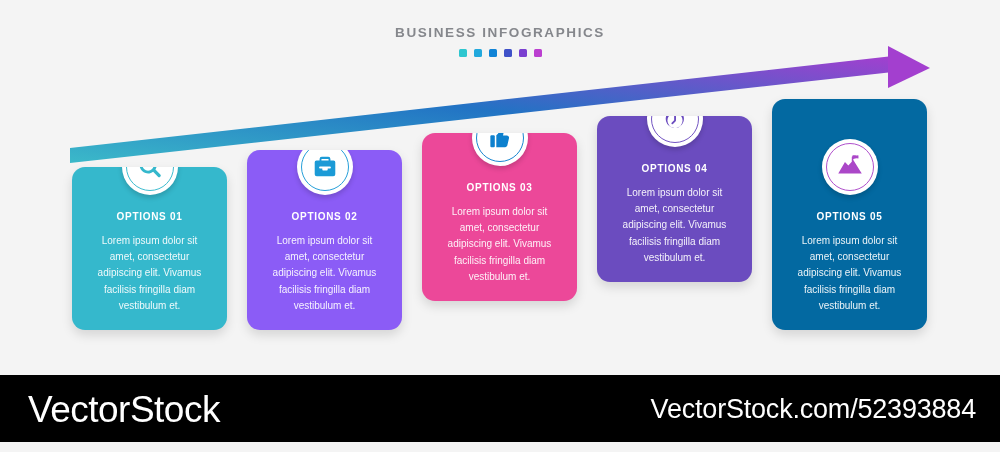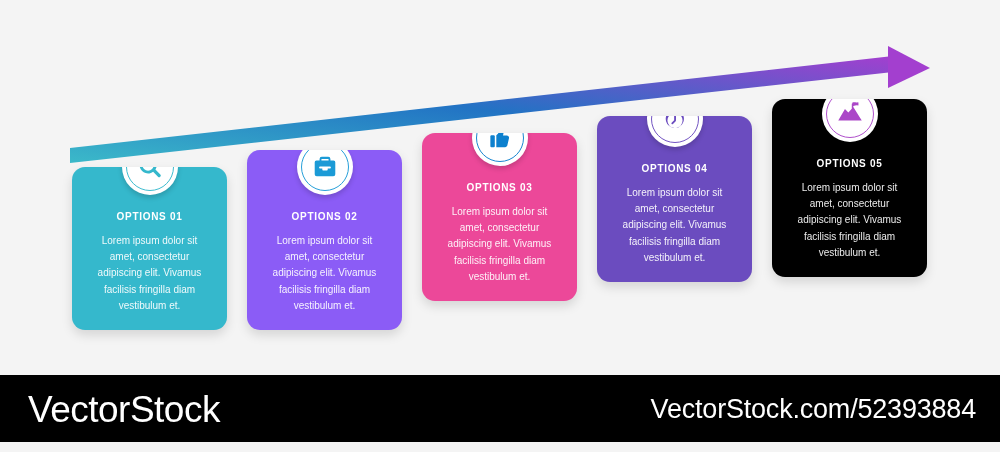--- a/index.html
+++ b/index.html
@@ -148,20 +148,31 @@
     letter-spacing: -0.2px;
     line-height: 1;
     margin-left: 44px;
   }
 </style>
 </head>
 <body style="background: rgb(244, 244, 244);">
 
 <div id="stage">
 
+  <div class="header">
+    <div class="header-title">BUSINESS INFOGRAPHICS</div>
+    <div class="dot-row" id="dot-row">
+        <div class="dot" style="background: rgb(46, 198, 207);"></div>
+        <div class="dot" style="background: rgb(34, 169, 221);"></div>
+        <div class="dot" style="background: rgb(16, 131, 214);"></div>
+        <div class="dot" style="background: rgb(63, 81, 200);"></div>
+        <div class="dot" style="background: rgb(122, 63, 208);"></div>
+        <div class="dot" style="background: rgb(187, 63, 208);"></div>
+      </div>
+  </div>
 
   <svg class="arrow-layer" viewBox="0 0 1000 452">
     <defs>
       <linearGradient id="arrowGrad" x1="0" y1="1" x2="1" y2="0">
         <stop offset="0%" id="ag0" stop-color="#3bb9c9"></stop>
         <stop offset="50%" id="ag1" stop-color="#2273c4"></stop>
         <stop offset="100%" id="ag2" stop-color="#a33fcf"></stop>
       </linearGradient>
     </defs>
     <polygon points="70,148 893,56 893,72 70,163" fill="url(#arrowGrad)"></polygon>
@@ -211,21 +222,21 @@
               <rect x="9.6" y="1.4" width="4.8" height="2.3" rx="1.1"></rect>
               <rect x="10.8" y="3.3" width="2.4" height="2"></rect>
               <path d="M18.4 6.6l1.25-1.25a1.05 1.05 0 0 0-1.48-1.48L16.9 5.14A8.4 8.4 0 1 0 18.4 6.6zM12 20.4a7 7 0 1 1 0-14 7 7 0 0 1 0 14z"></path>
               <path d="M12.05 8.6a.85.85 0 0 0-.85.85v3.6l-2.3 2.3a.85.85 0 0 0 1.2 1.2l2.55-2.55a.85.85 0 0 0 .25-.6v-3.95a.85.85 0 0 0-.85-.85z"></path>
             </svg>
           </div>
           <div class="card-title">OPTIONS 04</div>
           <div class="card-body">Lorem ipsum dolor sit amet, consectetur adipiscing elit. Vivamus facilisis  fringilla diam vestibulum et.</div>
         </div>
       </div>
-      <div class="card" style="left: 772px; top: 99px; width: 155px; height: 178px; background: #000000;">
+      <div class="card" style="left: 772px; top: 99px; width: 155px; height: 231px; background: #0369a1;">
         <div class="card-inner" style="bottom: 16px;">
           <div class="icon-badge" style="color: rgb(171, 71, 200);">
             <svg viewBox="0 0 24 24" fill="currentColor">
               <path d="M14.35 2.1a.7.7 0 0 0-.7.7v4.3l-3.2 3.6-3.1-3.3-6.2 10.6h21.7l-7.8-12.35V4.6c1.5-.15 2.6-.9 4.2-.5a.45.45 0 0 0 .55-.44V1.6a.45.45 0 0 0-.6-.42c-1.55.55-2.7-.2-4.2.05a.7.7 0 0 0-.65-.03z"></path>
             </svg>
           </div>
           <div class="card-title">OPTIONS 05</div>
           <div class="card-body">Lorem ipsum dolor sit amet, consectetur adipiscing elit. Vivamus facilisis  fringilla diam vestibulum et.</div>
         </div>
       </div>

